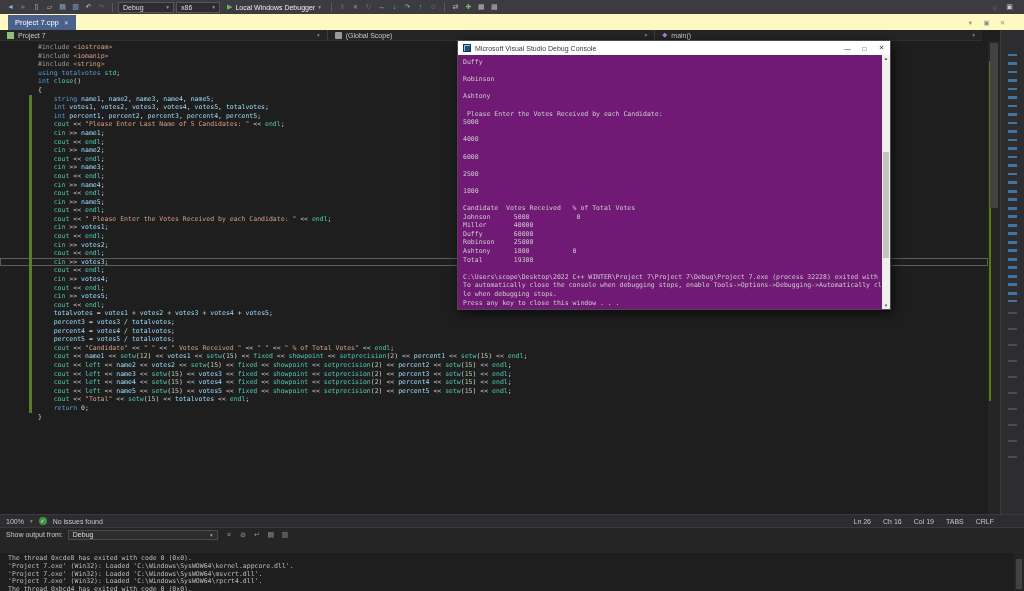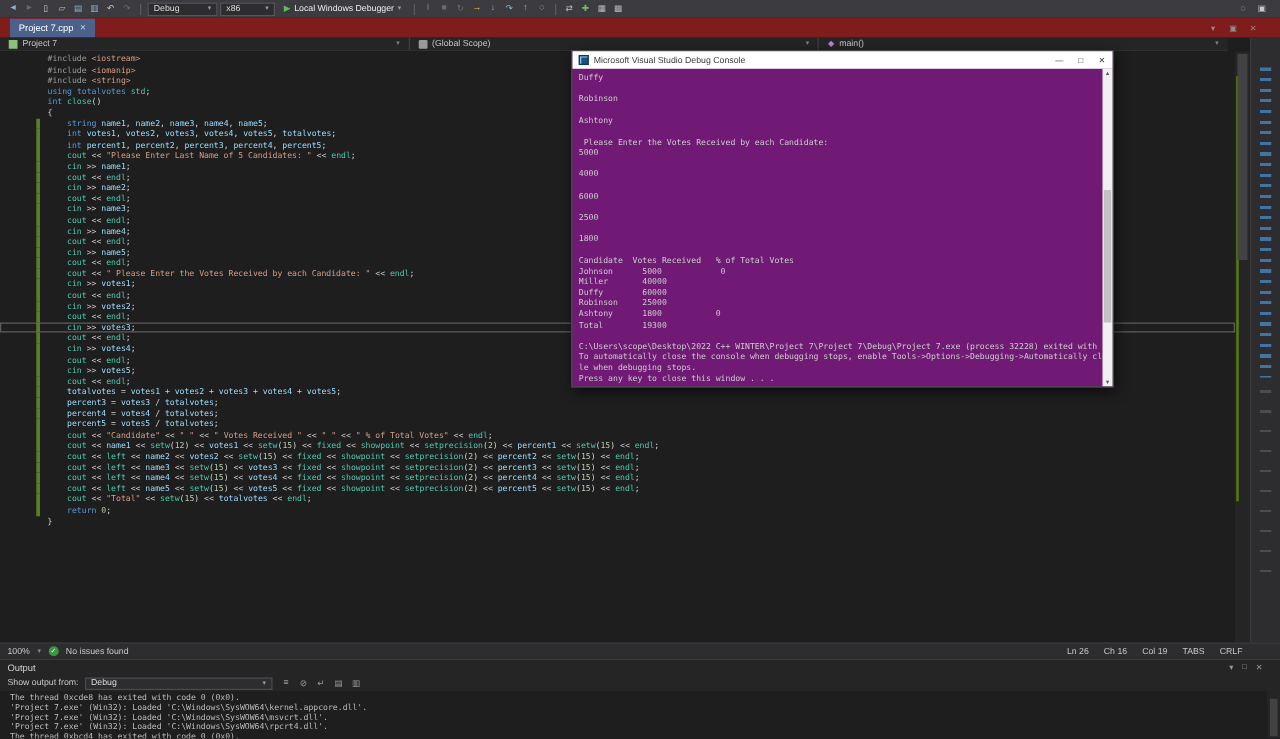--- a/index.html
+++ b/index.html
@@ -14,21 +14,21 @@
   .tbsep{width:1px;height:9px;background:#5a5a5e;margin:0 3px}
   .tbselect{display:flex;align-items:center;gap:4px;background:#2d2d30;border:1px solid #55555a;
     height:11px;padding:0 4px;min-width:56px;color:#dcdcdc}
   .tbselect .caret{margin-left:auto;font-size:5.5px;color:#9a9a9a}
   .runbtn{display:flex;align-items:center;gap:3px;height:12px;padding:0 5px;color:#ededed}
   .runbtn .play{color:#64b960;font-size:7px}
   .runbtn .caret{font-size:5.5px;color:#9a9a9a}
   .tb-right{margin-left:auto;display:flex;align-items:center;gap:4px;padding-right:4px}
 
   
-  .tabrow{position:absolute;top:14px;left:0;width:100%;height:16px;background:#7f1d1d;display:flex;align-items:flex-end}
+  .tabrow{position:absolute;top:14px;left:0;width:100%;height:16px;background:#fef9c3;display:flex;align-items:flex-end}
   .tab{display:flex;align-items:center;gap:5px;background:#4a618c;color:#fff;font-size:7.5px;
     height:15px;padding:0 7px;margin-left:8px}
   .tabclose{font-size:6px;color:#cdd6e6}
   .tabrow-right{margin-left:auto;display:flex;align-items:center;gap:5px;padding:0 16px 3px 0}
   .tabrow-right .tbicon{color:#8f8f8f;font-size:6.5px}
 
   
   .navbar{position:absolute;top:30px;left:0;width:982px;height:11px;background:#252526;
     border-bottom:1px solid #2f2f33;display:flex;font-size:7px;color:#c8c8c8}
   .navseg{flex:1;display:flex;align-items:center;gap:4px;padding:0 7px;border-right:1px solid #3e3e42}
@@ -249,28 +249,20 @@
     <span class="eds-right">
       <span>Ln 26</span>
       <span>Ch 16</span>
       <span>Col 19</span>
       <span>TABS</span>
       <span>CRLF</span>
     </span>
   </div>
 
   <div class="outpanel">
-    <div class="outheader">
-      <span>Output</span>
-      <span class="outheader-icons">
-          <span class="phicon">▾</span>
-          <span class="phicon">□</span>
-          <span class="phicon">✕</span>
-        </span>
-    </div>
     <div class="outtoolbar">
       <span>Show output from:</span>
       <span class="outselect">
         <span>Debug</span>
         <span class="caret">▾</span>
       </span>
       <span style="display:flex;gap:2px">
           <span class="pticon">≡</span>
           <span class="pticon">⊘</span>
           <span class="pticon">↵</span>

